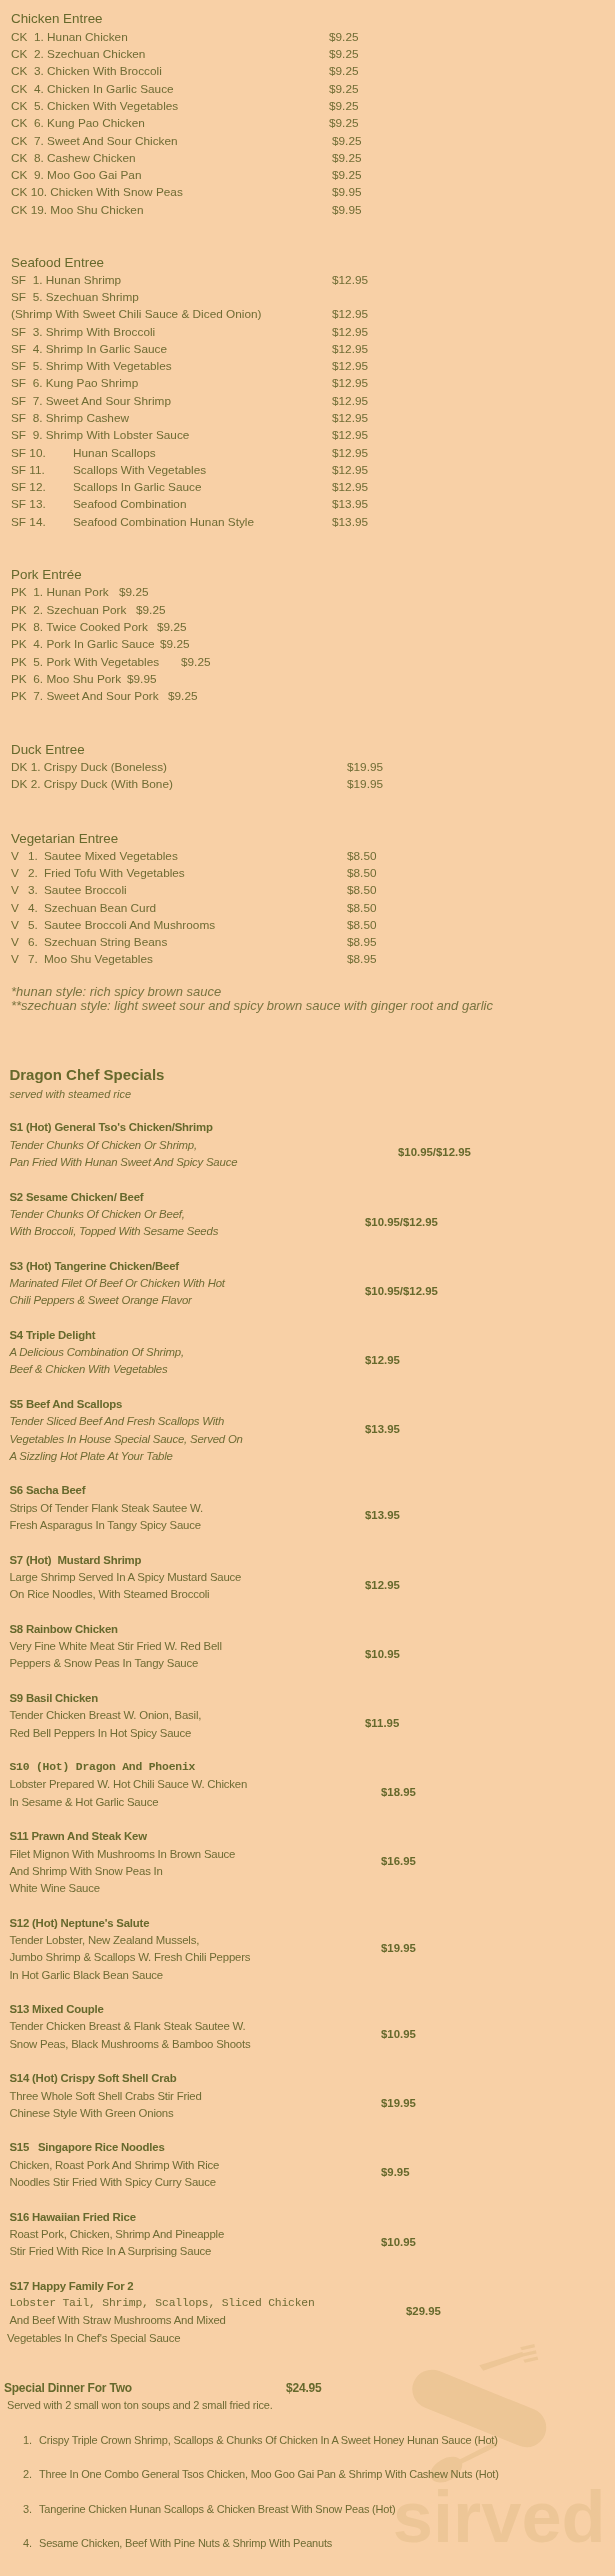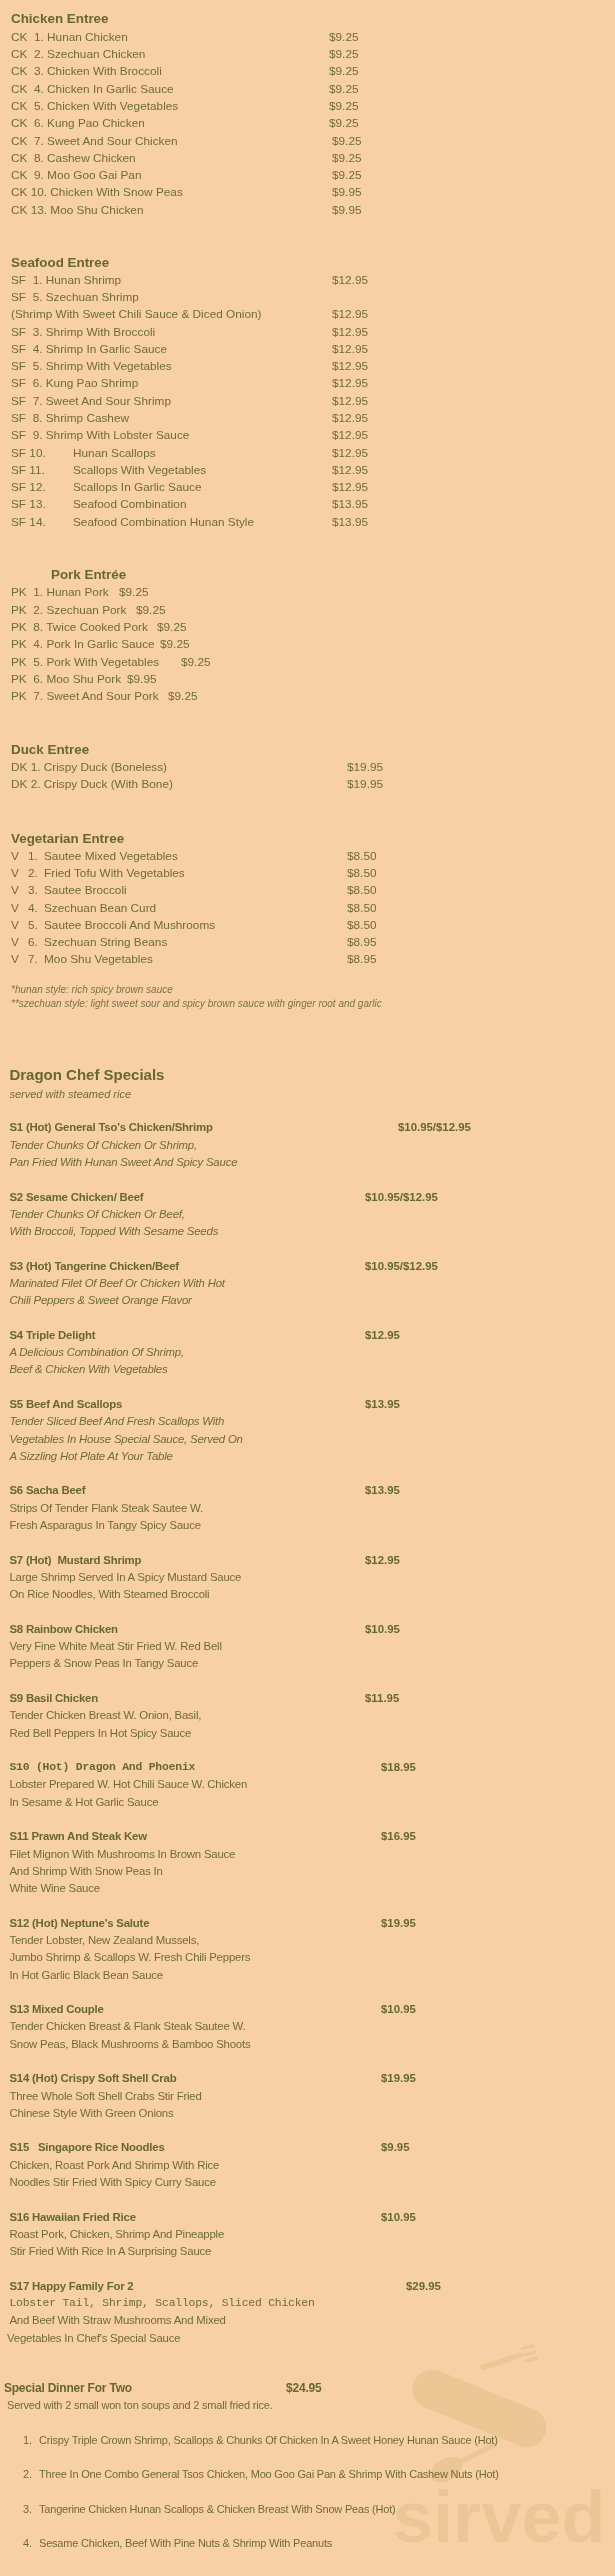--- a/index.html
+++ b/index.html
@@ -6,27 +6,27 @@
   body {
     width: 615px;
     height: 2576px;
     background: #f8d0a6;
     color: #6b6a30;
     font-family: "Liberation Sans", sans-serif;
     position: relative;
     overflow: hidden;
   }
   .abs { position: absolute; white-space: pre; }
-  .sec-title { font-weight: bold; font-size: 13.4px; color: #66692c; }
+  .sec-title { font-weight: normal; font-size: 13.4px; color: #66692c; }
   .item { font-size: 11.8px; color: #6f6c34; }
-  .note { font-size: 10px; font-style: italic; color: #7a7440; }
+  .note { font-size: 13px; font-style: italic; color: #7a7440; }
   .dragon-title { font-weight: bold; font-size: 15px; color: #66692c; }
   .dragon-sub { font-size: 11px; font-style: italic; color: #6f6c34; }
   .sp-name { font-weight: bold; font-size: 11.4px; color: #66692c; letter-spacing: -0.2px; }
-  .sp-price { font-weight: bold; font-size: 11.4px; color: #66692c; }
+  .sp-price { font-weight: bold; font-size: 11.4px; color: #66692c; margin-top: 25px; }
   .sp-desc { font-size: 11.4px; color: #6f6c34; letter-spacing: -0.2px; }
   .sp-desc.it { font-style: italic; }
   .sdt-title { font-weight: bold; font-size: 12px; color: #66692c; letter-spacing: -0.2px; }
   .sdt-sub { font-size: 11px; color: #6f6c34; letter-spacing: -0.2px; }
   .sdt-li { font-size: 11px; color: #6f6c34; letter-spacing: -0.2px; }
   .watermark { position: absolute; left: 385px; top: 2314px; width: 220px; height: 236px; pointer-events: none; }
 </style>
 </head>
 <body>
 
@@ -45,21 +45,21 @@
   <div class="abs item" style="left:11px;top:116px;">CK  6. Kung Pao Chicken</div>
   <div class="abs item" style="left:329px;top:116px;">$9.25</div>
   <div class="abs item" style="left:11px;top:134px;">CK  7. Sweet And Sour Chicken</div>
   <div class="abs item" style="left:332px;top:134px;">$9.25</div>
   <div class="abs item" style="left:11px;top:151px;">CK  8. Cashew Chicken</div>
   <div class="abs item" style="left:332px;top:151px;">$9.25</div>
   <div class="abs item" style="left:11px;top:168px;">CK  9. Moo Goo Gai Pan</div>
   <div class="abs item" style="left:332px;top:168px;">$9.25</div>
   <div class="abs item" style="left:11px;top:185px;">CK 10. Chicken With Snow Peas</div>
   <div class="abs item" style="left:332px;top:185px;">$9.95</div>
-  <div class="abs item" style="left:11px;top:203px;">CK 13. Moo Shu Chicken</div>
+  <div class="abs item" style="left:11px;top:203px;">CK 19. Moo Shu Chicken</div>
   <div class="abs item" style="left:332px;top:203px;">$9.95</div>
 </div>
 
 <div>
   <div class="abs sec-title" style="left:11px;top:255px;">Seafood Entree</div>
   <div class="abs item" style="left:11px;top:273px;">SF  1. Hunan Shrimp</div>
   <div class="abs item" style="left:332px;top:273px;">$12.95</div>
   <div class="abs item" style="left:11px;top:290px;">SF  5. Szechuan Shrimp</div>
   <div class="abs item" style="left:11px;top:307px;">(Shrimp With Sweet Chili Sauce &amp; Diced Onion)</div>
   <div class="abs item" style="left:332px;top:307px;">$12.95</div>
@@ -88,21 +88,21 @@
   <div class="abs item" style="left:332px;top:480px;">$12.95</div>
   <div class="abs item" style="left:11px;top:497px;">SF 13.</div>
   <div class="abs item" style="left:73px;top:497px;">Seafood Combination</div>
   <div class="abs item" style="left:332px;top:497px;">$13.95</div>
   <div class="abs item" style="left:11px;top:515px;">SF 14.</div>
   <div class="abs item" style="left:73px;top:515px;">Seafood Combination Hunan Style</div>
   <div class="abs item" style="left:332px;top:515px;">$13.95</div>
 </div>
 
 <div>
-  <div class="abs sec-title" style="left:11px;top:567px;margin-left:40px;">Pork Entrée</div>
+  <div class="abs sec-title" style="left:11px;top:567px;">Pork Entrée</div>
   <div class="abs item" style="left:11px;top:585px;">PK  1. Hunan Pork</div>
   <div class="abs item" style="left:119px;top:585px;">$9.25</div>
   <div class="abs item" style="left:11px;top:603px;">PK  2. Szechuan Pork</div>
   <div class="abs item" style="left:136px;top:603px;">$9.25</div>
   <div class="abs item" style="left:11px;top:620px;">PK  8. Twice Cooked Pork</div>
   <div class="abs item" style="left:157px;top:620px;">$9.25</div>
   <div class="abs item" style="left:11px;top:637px;">PK  4. Pork In Garlic Sauce</div>
   <div class="abs item" style="left:160px;top:637px;">$9.25</div>
   <div class="abs item" style="left:11px;top:655px;">PK  5. Pork With Vegetables</div>
   <div class="abs item" style="left:181px;top:655px;">$9.25</div>

